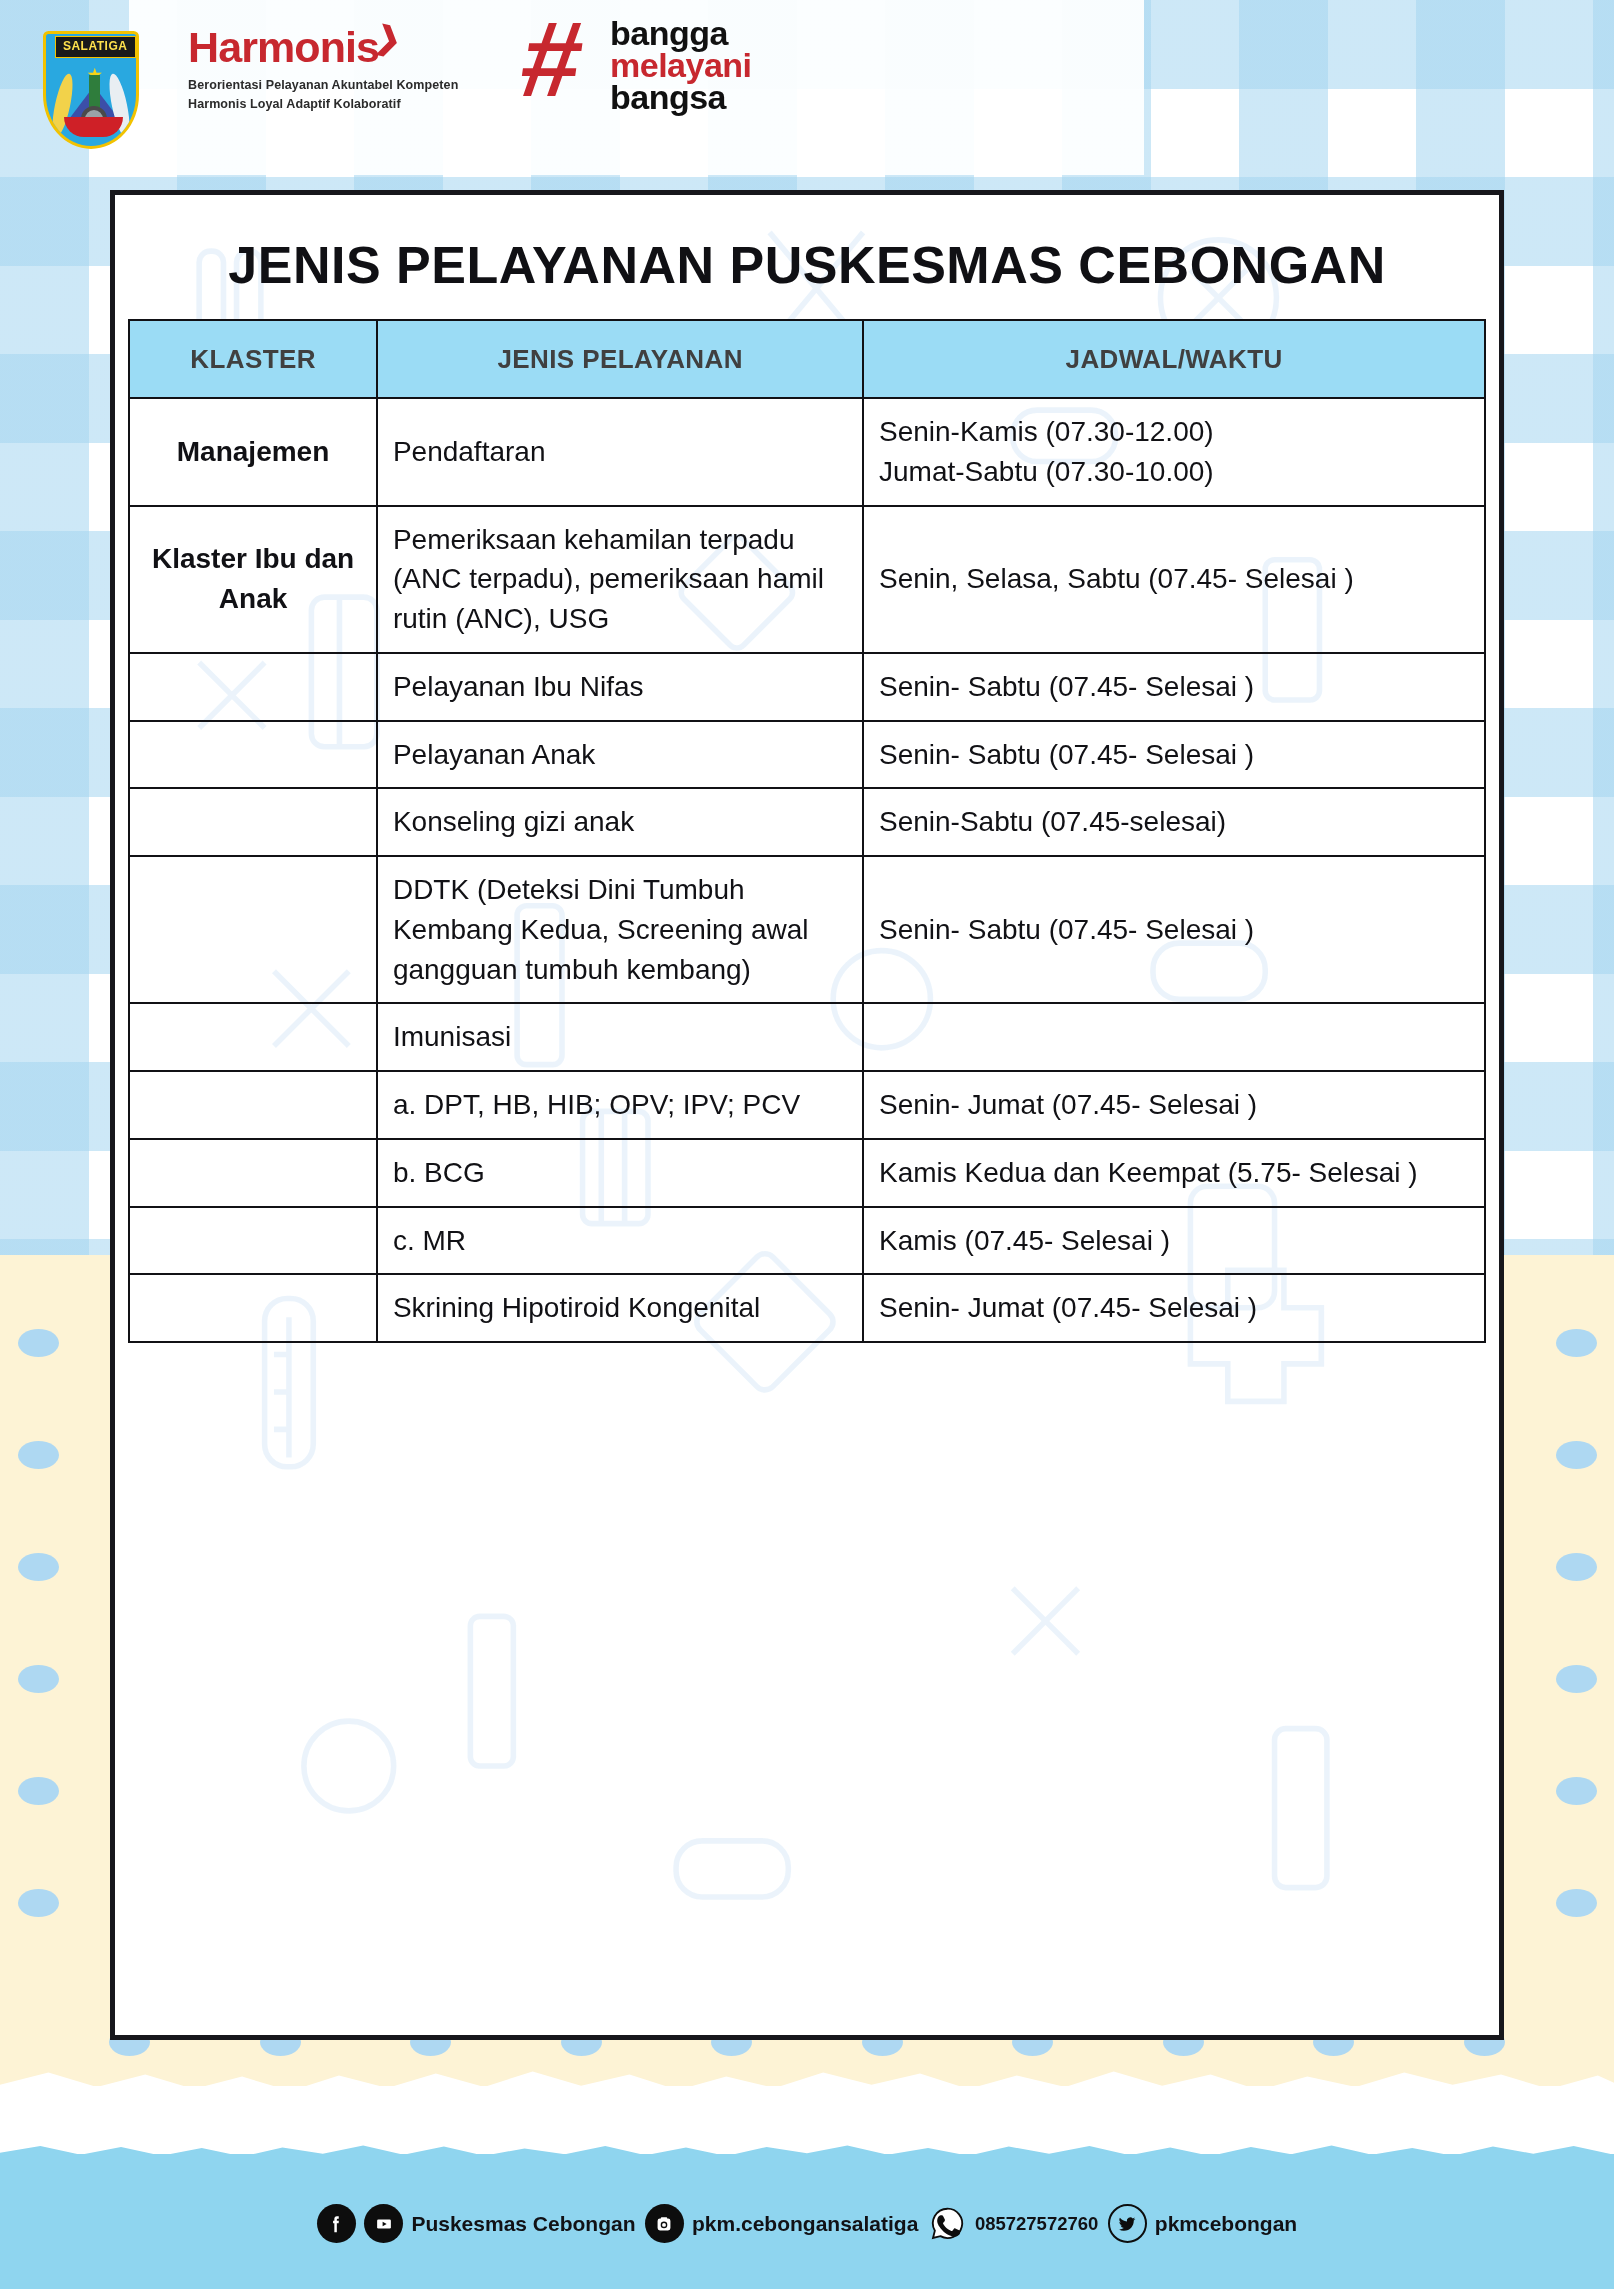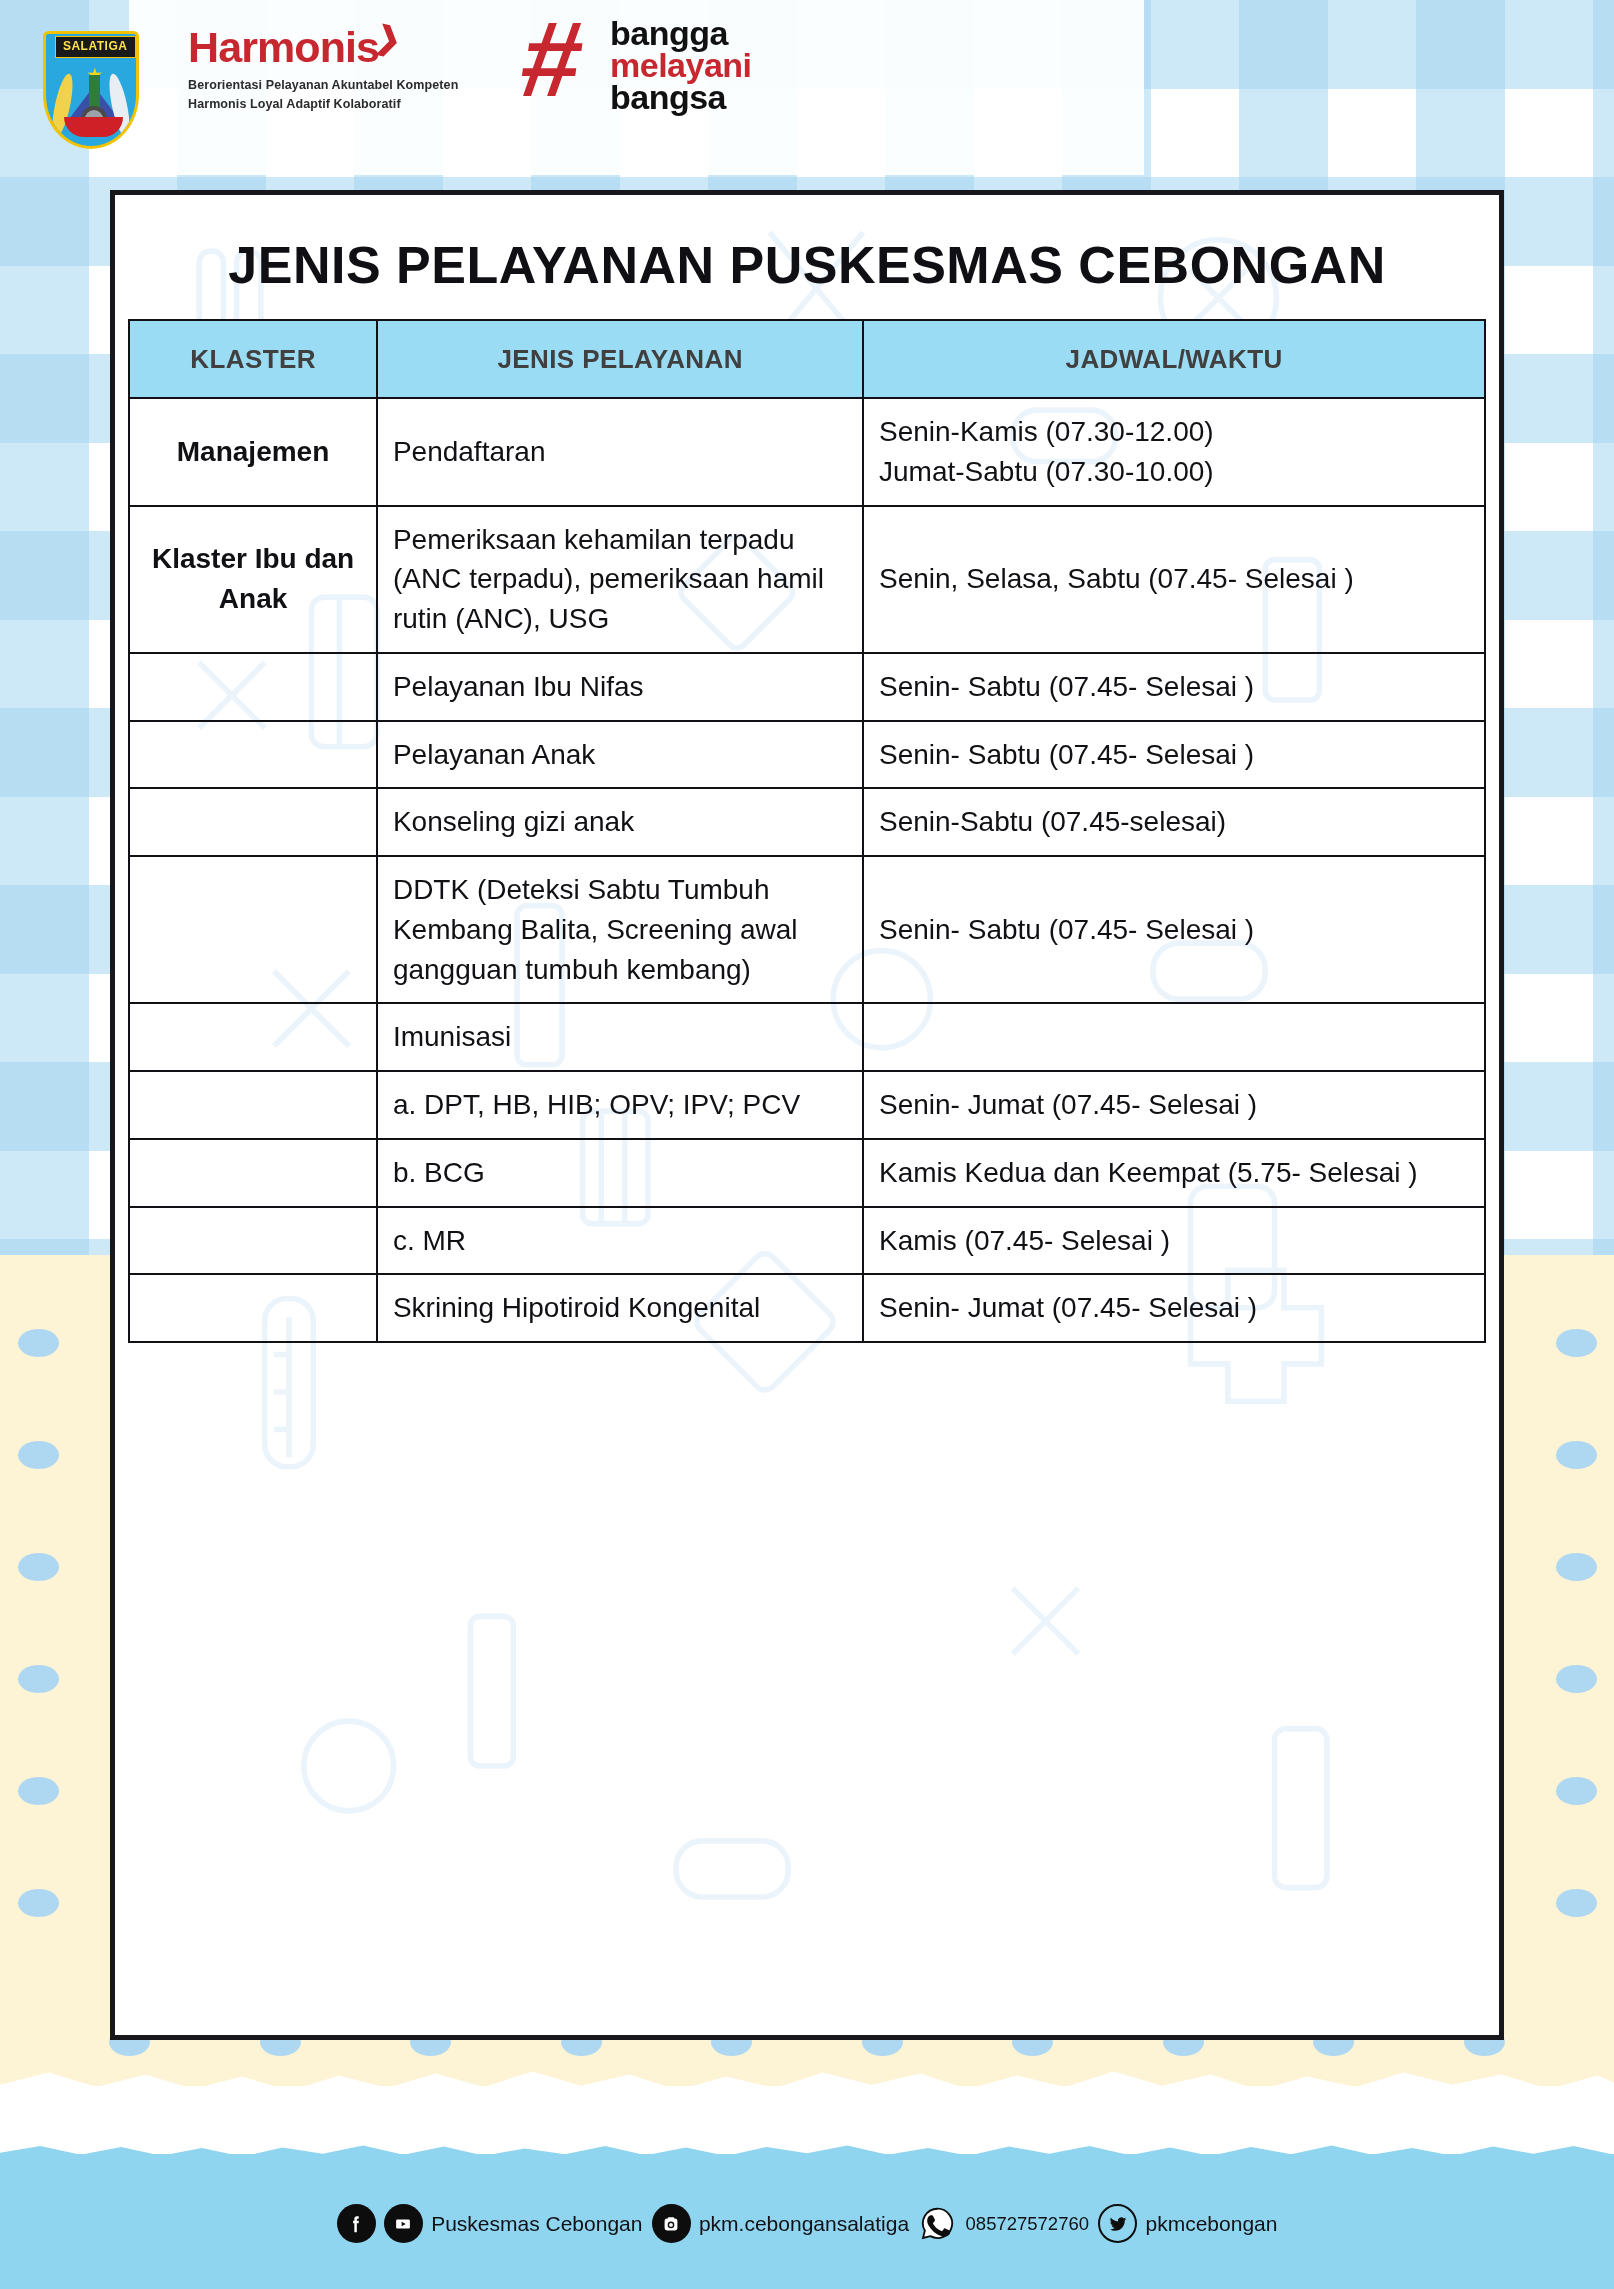--- a/index.html
+++ b/index.html
@@ -219,21 +219,21 @@
   col.c3 { width: 614px; }
 
   
   .footer-row {
     position: absolute; left: 0; top: 2191px; width: 1614px; height: 65px;
     display: flex; align-items: center; justify-content: center;
     gap: 9.2px;
   }
   .f-item { display: flex; align-items: center; gap: 8.3px; }
   .f-text {
-    font-size: 21px; font-weight: 400; color: #111115;
+    font-size: 21px; font-weight: 700; color: #111115;
     font-family: "Liberation Sans", sans-serif; white-space: nowrap;
   }
   .f-text.small { font-size: 18.5px; }
   .ic {
     width: 39px; height: 39px; flex: 0 0 39px;
     display: flex; align-items: center; justify-content: center;
   }
   .ic-fb, .ic-yt, .ic-ig {
     background: #0d0d0d; border-radius: 50%;
   }
@@ -393,21 +393,21 @@
           <td>Pelayanan Anak</td>
           <td>Senin- Sabtu (07.45- Selesai )</td>
         </tr>
         <tr>
           <td class="klaster"></td>
           <td>Konseling gizi anak</td>
           <td>Senin-Sabtu (07.45-selesai)</td>
         </tr>
         <tr>
           <td class="klaster"></td>
-          <td>DDTK (Deteksi Sabtu Tumbuh Kembang Balita, Screening awal gangguan tumbuh kembang)</td>
+          <td>DDTK (Deteksi Dini Tumbuh Kembang Kedua, Screening awal gangguan tumbuh kembang)</td>
           <td>Senin- Sabtu (07.45- Selesai )</td>
         </tr>
         <tr>
           <td class="klaster"></td>
           <td>Imunisasi</td>
           <td></td>
         </tr>
         <tr>
           <td class="klaster"></td>
           <td>a. DPT, HB, HIB; OPV; IPV; PCV</td>

